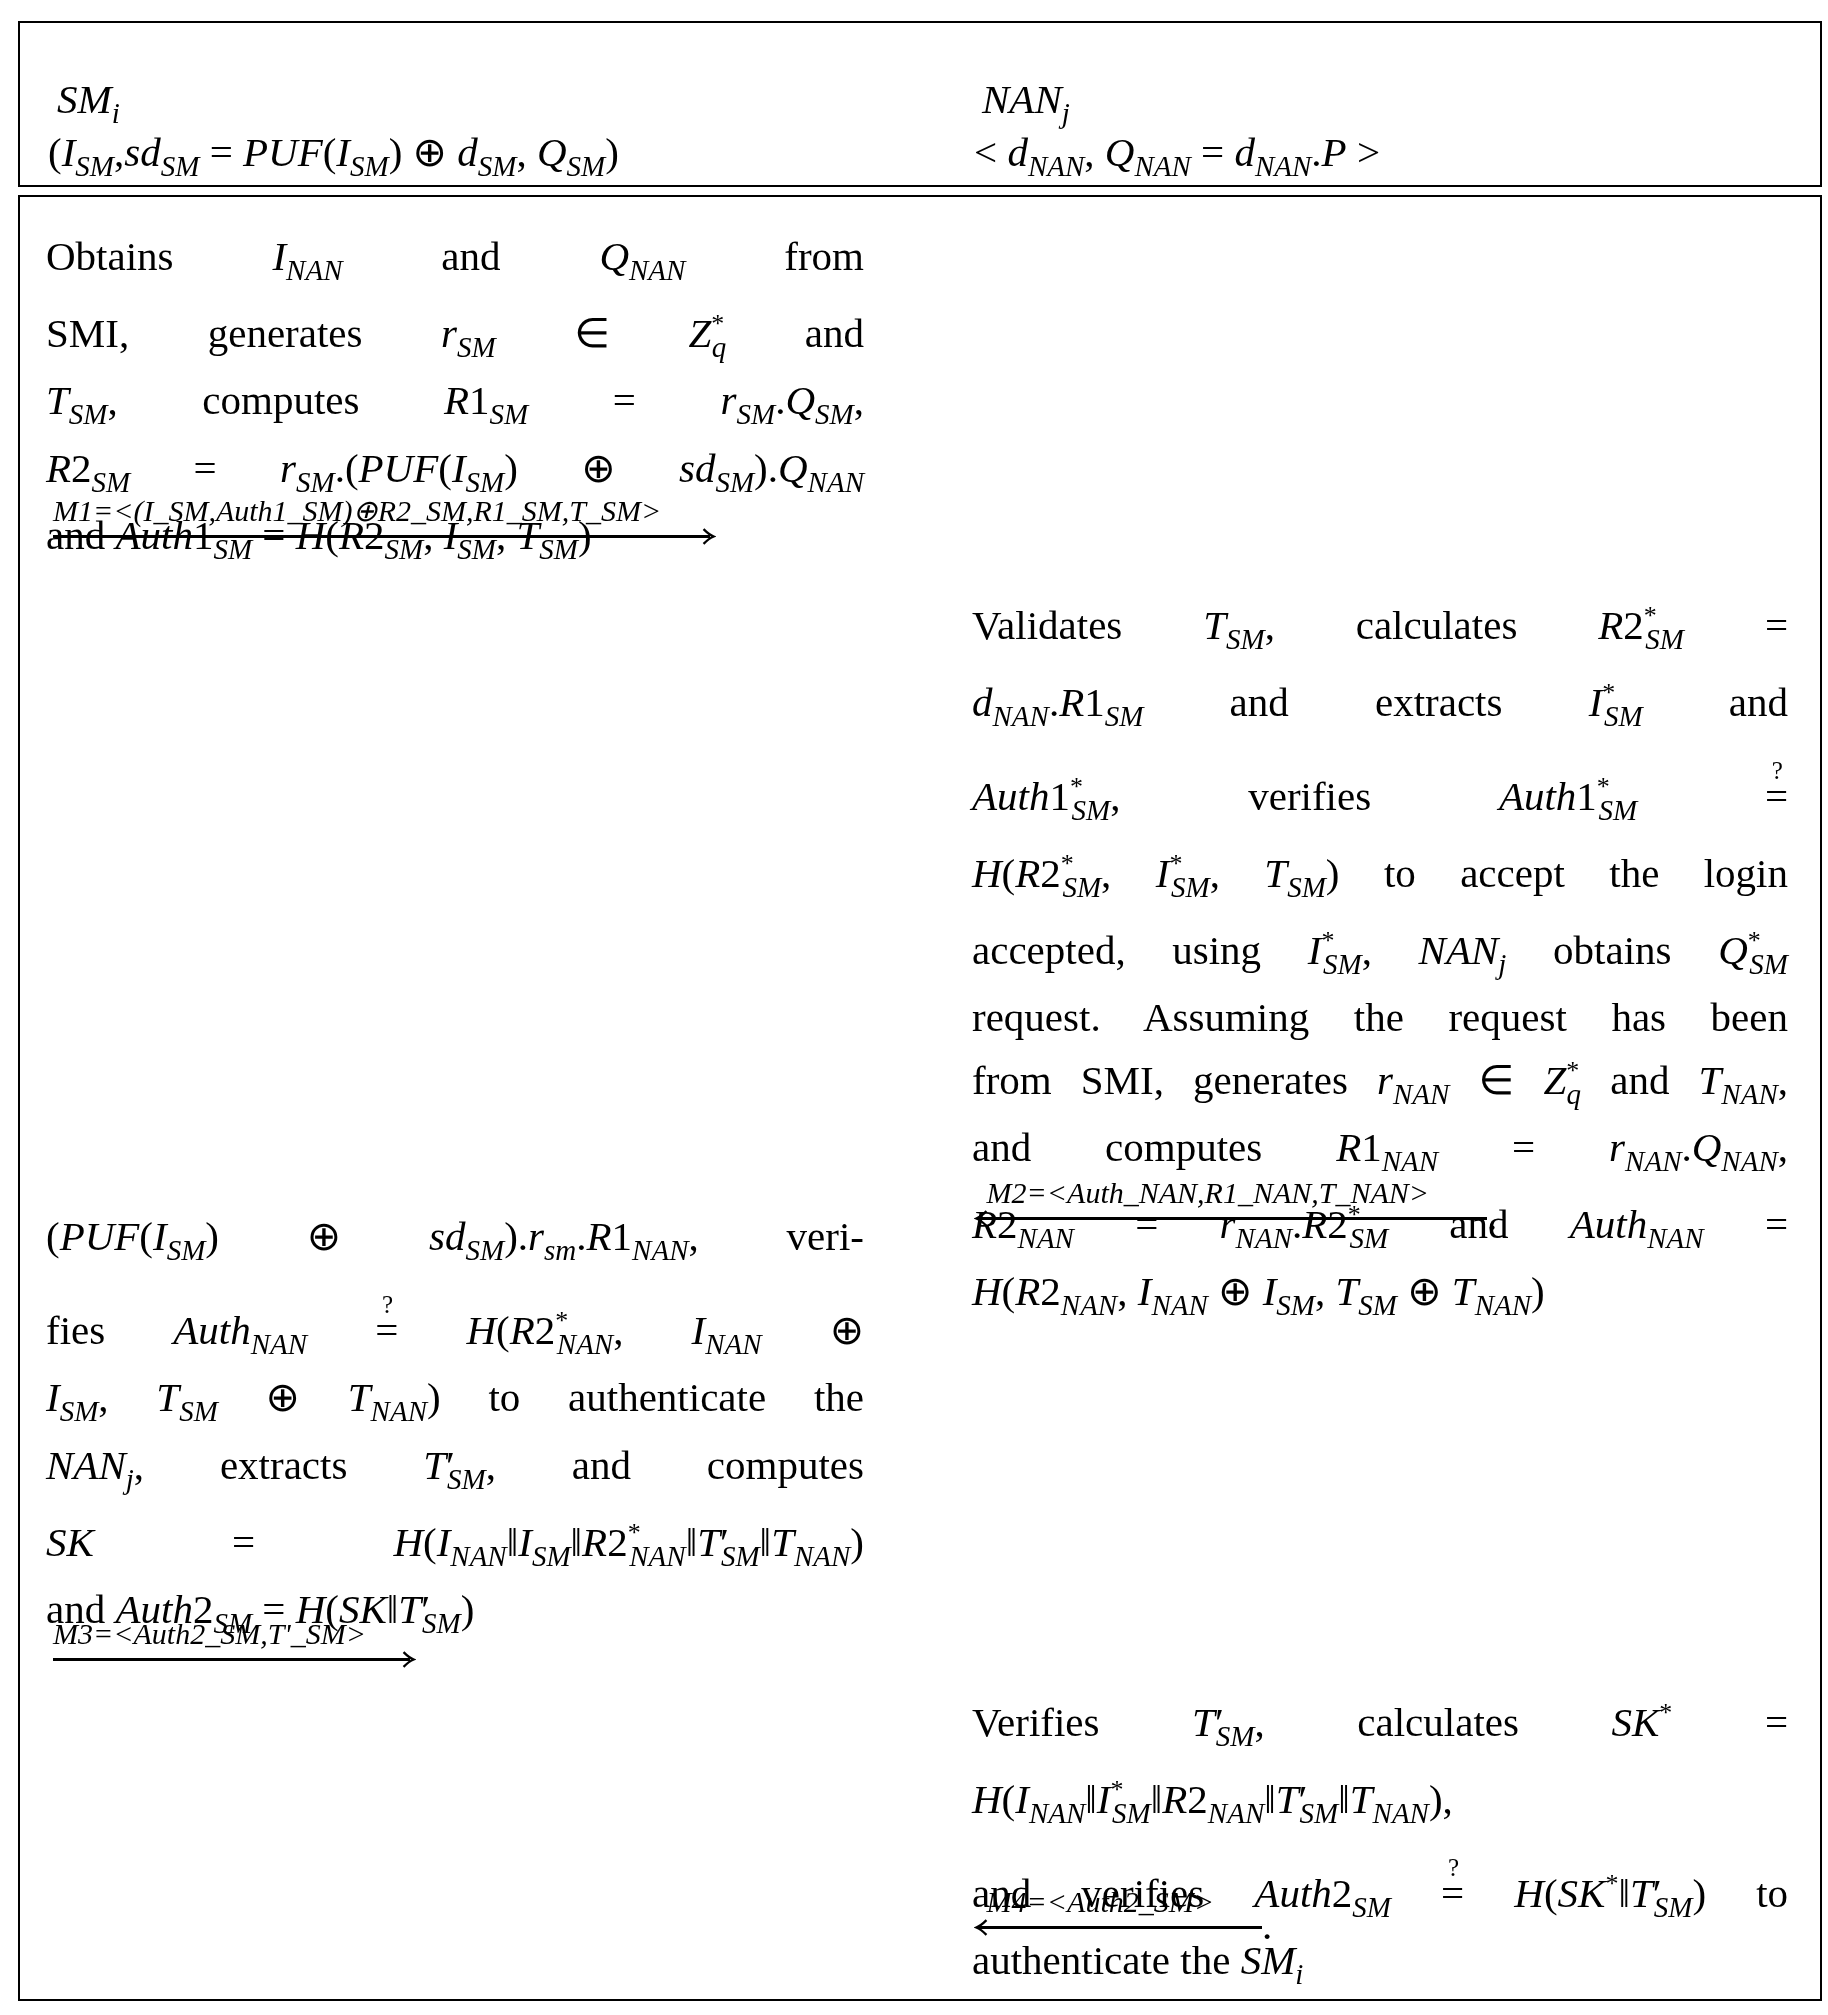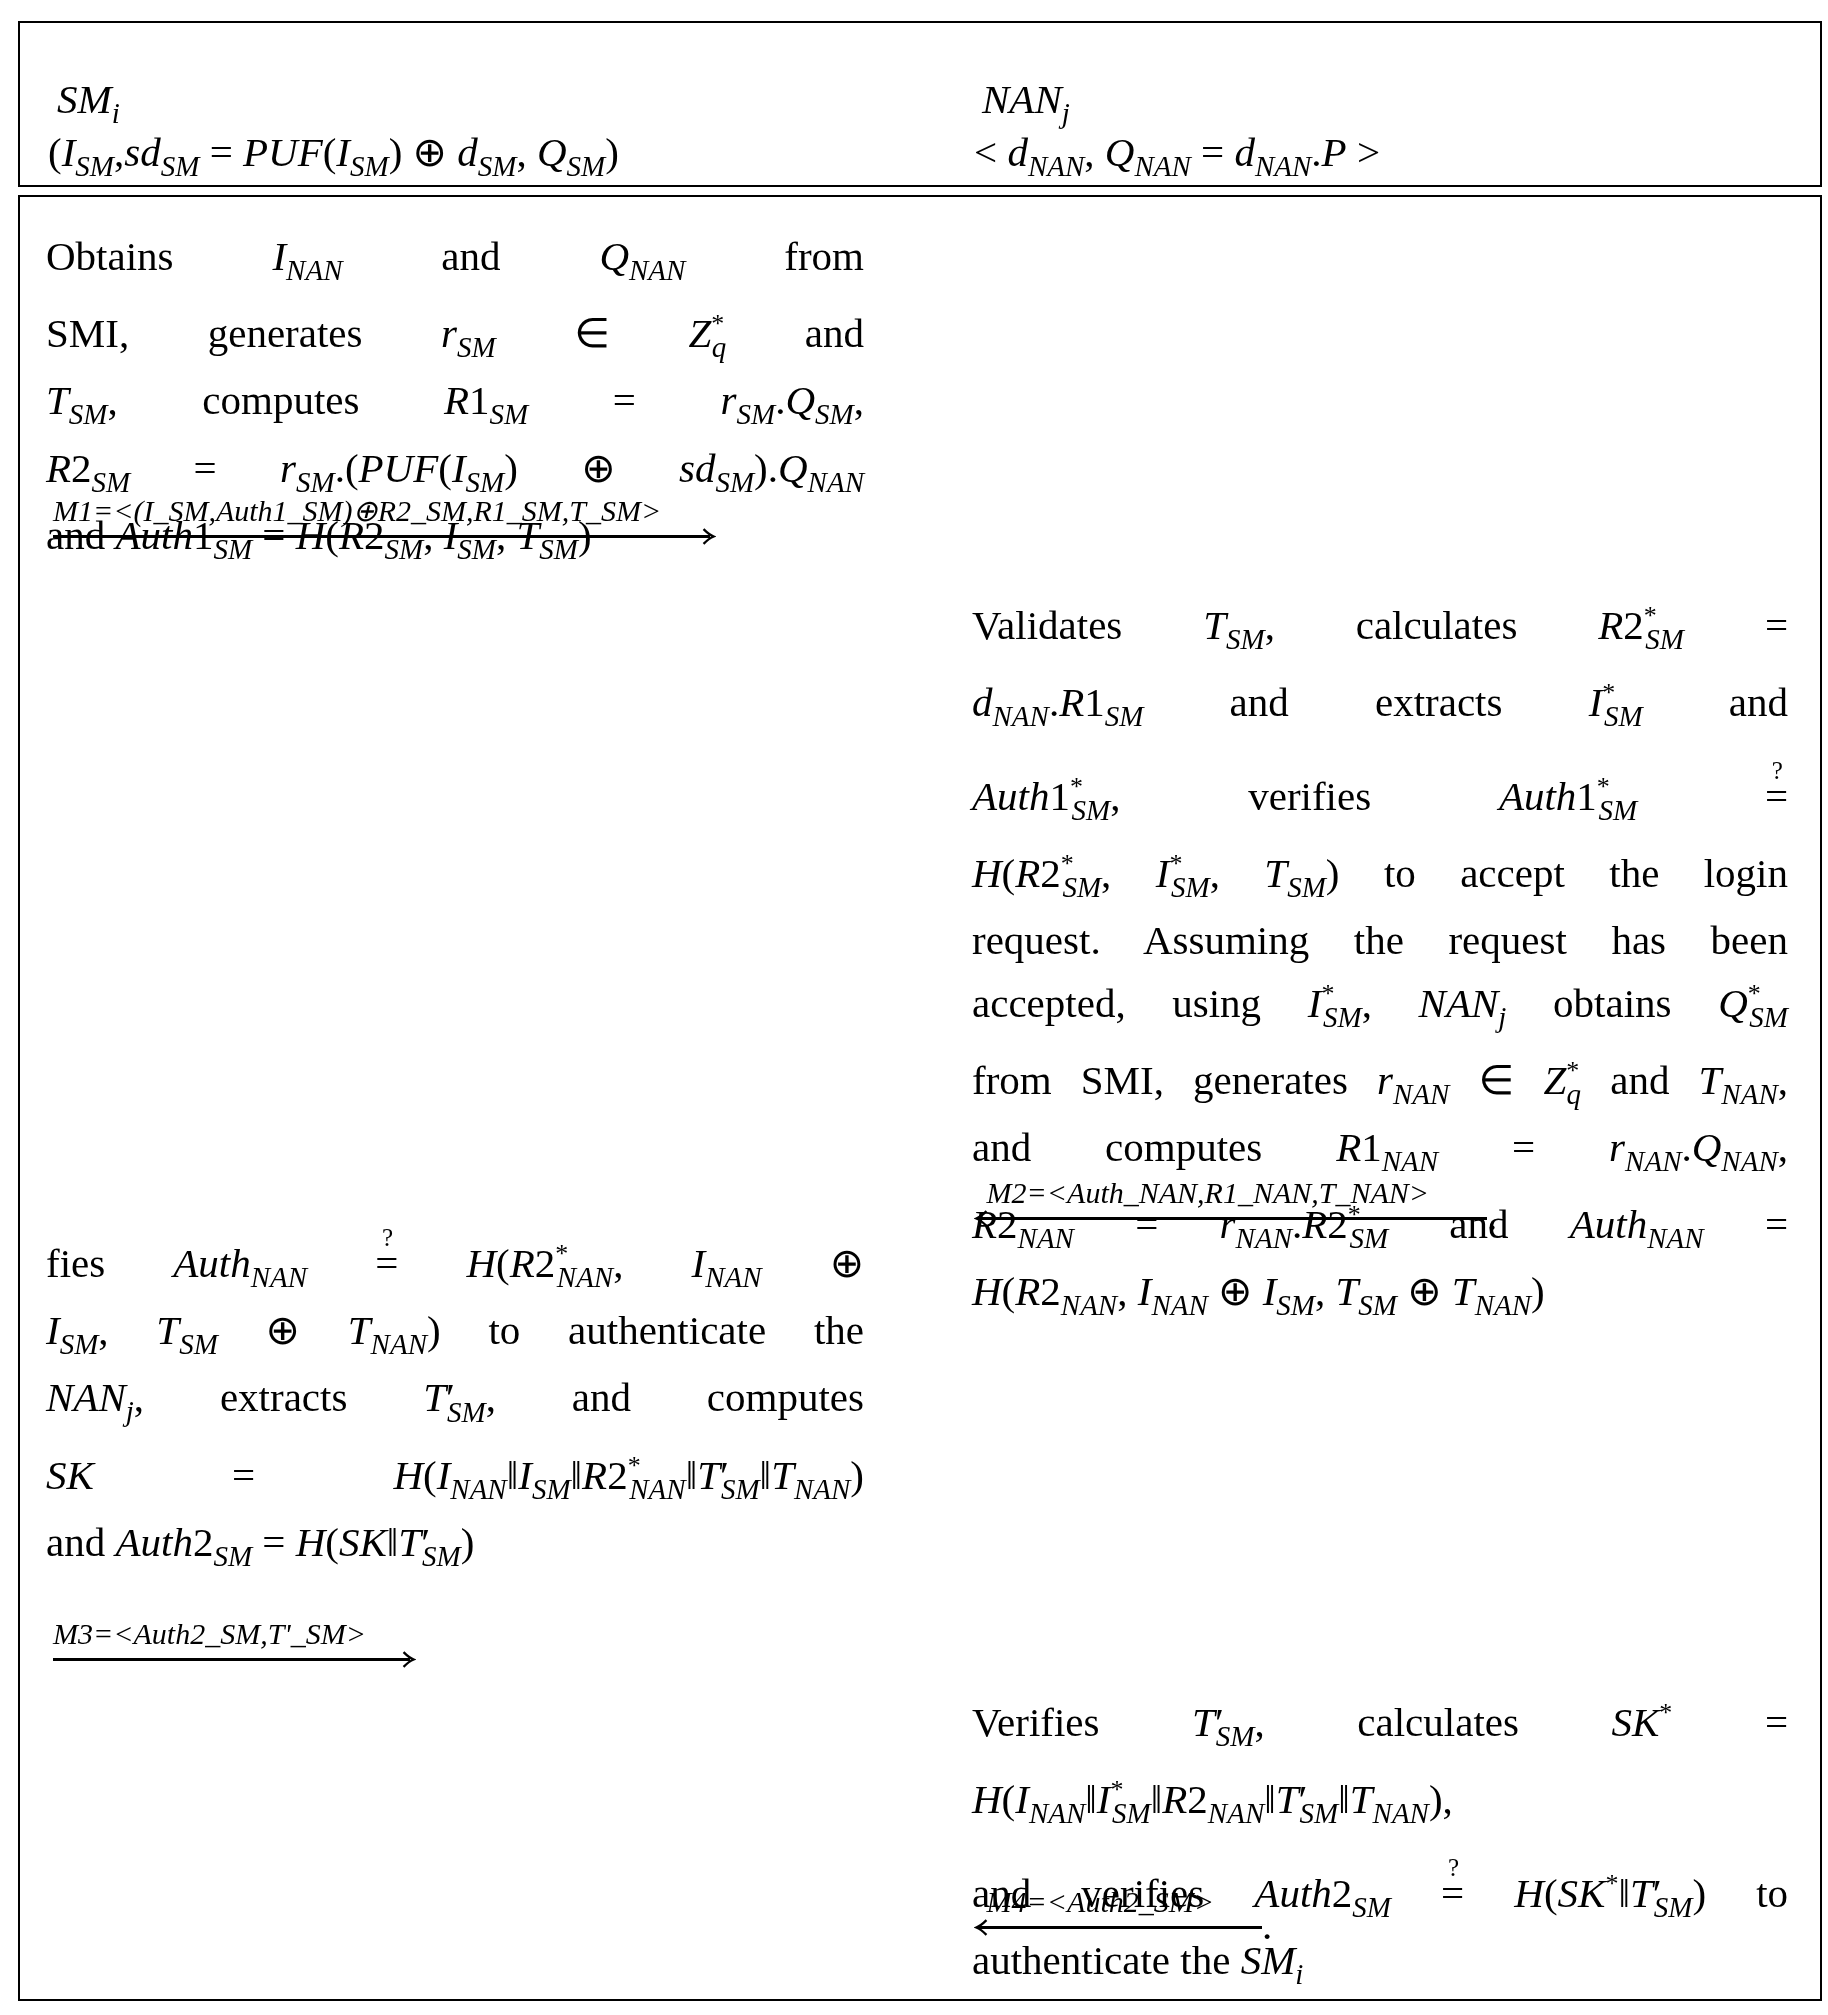--- a/index.html
+++ b/index.html
@@ -57,39 +57,40 @@
         <path d="M8 2 Q18 12 26 15 Q18 18 8 28" fill="none" stroke="#000" stroke-width="4"></path>
       </svg>
   </div>
 </div>
 
 <div class="block" style="left:972px; top:589px; width:816px;">
   <span class="line">Validates <span class="math">T</span><span class="sub">SM</span>, calculates <span class="math">R</span>2<sup style="font-size:26px">*</sup><span class="sub" style="margin-left:-11.4px">SM</span> =</span>
   <span class="line"><span class="math">d</span><span class="sub">NAN</span>.<span class="math">R</span>1<span class="sub">SM</span> and extracts <span class="math">I</span><sup style="font-size:26px">*</sup><span class="sub" style="margin-left:-11.4px">SM</span> and</span>
   <span class="line" style="margin-top:17px"><span class="math">Auth</span>1<sup style="font-size:26px">*</sup><span class="sub" style="margin-left:-11.4px">SM</span>, verifies <span class="math">Auth</span>1<sup style="font-size:26px">*</sup><span class="sub" style="margin-left:-11.4px">SM</span> <span style="position:relative">=<span style="position:absolute; left:6.9px; top:-29px; font-size:25px;">?</span></span></span>
   <span class="line"><span class="math">H</span>(<span class="math">R</span>2<sup style="font-size:26px">*</sup><span class="sub" style="margin-left:-11.4px">SM</span>, <span class="math">I</span><sup style="font-size:26px">*</sup><span class="sub" style="margin-left:-11.4px">SM</span>, <span class="math">T</span><span class="sub">SM</span>) to accept the login</span>
+  <span class="line">accepted, using <span class="math">I</span><sup style="font-size:26px">*</sup><span class="sub" style="margin-left:-11.4px">SM</span>, <span class="math">NAN</span><span class="sub">j</span> obtains <span class="math">Q</span><sup style="font-size:26px">*</sup><span class="sub" style="margin-left:-11.4px">SM</span></span>
   <span class="line">request. Assuming the request has been</span>
-  <span class="line">accepted, using <span class="math">I</span><sup style="font-size:26px">*</sup><span class="sub" style="margin-left:-11.4px">SM</span>, <span class="math">NAN</span><span class="sub">j</span> obtains <span class="math">Q</span><sup style="font-size:26px">*</sup><span class="sub" style="margin-left:-11.4px">SM</span></span>
   <span class="line">from SMI, generates <span class="math">r</span><span class="sub">NAN</span> ∈ <span class="math">Z</span><sup style="font-size:26px">*</sup><span class="sub" style="margin-left:-12.6px">q</span> and <span class="math">T</span><span class="sub">NAN</span>,</span>
   <span class="line">and computes <span class="math">R</span>1<span class="sub">NAN</span> = <span class="math">r</span><span class="sub">NAN</span>.<span class="math">Q</span><span class="sub">NAN</span>,</span>
   <span class="line"><span class="math">R</span>2<span class="sub">NAN</span> = <span class="math">r</span><span class="sub">NAN</span>.<span class="math">R</span>2<sup style="font-size:26px">*</sup><span class="sub" style="margin-left:-11.4px">SM</span> and <span class="math">Auth</span><span class="sub">NAN</span> =</span>
   <span class="line last"><span class="math">H</span>(<span class="math">R</span>2<span class="sub">NAN</span>, <span class="math">I</span><span class="sub">NAN</span> ⊕ <span class="math">I</span><span class="sub">SM</span>, <span class="math">T</span><span class="sub">SM</span> ⊕ <span class="math">T</span><span class="sub">NAN</span>)</span>
 </div>
 <div class="msg" style="left:974px; top:1140px;margin-top:36px;">
   <div class="msg-label" style="padding-left:12.6px;">M2=&lt;Auth_NAN,R1_NAN,T_NAN&gt;</div>
   <div class="arrow" style="width:514px;">
     <svg width="17" height="17" style="left:0;" viewBox="0 0 30 30">
         <path d="M22 2 Q12 12 4 15 Q12 18 22 28" fill="none" stroke="#000" stroke-width="4"></path>
       </svg>
     <div class="shaft" style="left:3.4px; width:510px;"></div>
   </div>
   <div class="dot" style="left:513px; top:16px;">.</div>
 </div>
 
 <div class="block" style="left:46px; top:1210px; width:818px;">
+  <span class="line">(<span class="math">PUF</span>(<span class="math">I</span><span class="sub">SM</span>) ⊕ <span class="math">sd</span><span class="sub">SM</span>).<span class="math">r</span><span class="sub">sm</span>.<span class="math">R</span>1<span class="sub">NAN</span>, veri-</span>
   <span class="line" style="margin-top:17px">fies <span class="math">Auth</span><span class="sub">NAN</span> <span style="position:relative">=<span style="position:absolute; left:6.9px; top:-29px; font-size:25px;">?</span></span> <span class="math">H</span>(<span class="math">R</span>2<sup style="font-size:26px">*</sup><span class="sub" style="margin-left:-11.4px">NAN</span>, <span class="math">I</span><span class="sub">NAN</span> ⊕</span>
   <span class="line"><span class="math">I</span><span class="sub">SM</span>, <span class="math">T</span><span class="sub">SM</span> ⊕ <span class="math">T</span><span class="sub">NAN</span>) to authenticate the</span>
   <span class="line"><span class="math">NAN</span><span class="sub">j</span>, extracts <span class="math">T</span>′<span class="sub" style="margin-left:-8px">SM</span>, and computes</span>
   <span class="line"><span class="math">SK</span> = <span class="math">H</span>(<span class="math">I</span><span class="sub">NAN</span>‖<span class="math">I</span><span class="sub">SM</span>‖<span class="math">R</span>2<sup style="font-size:26px">*</sup><span class="sub" style="margin-left:-11.4px">NAN</span>‖<span class="math">T</span>′<span class="sub" style="margin-left:-8px">SM</span>‖<span class="math">T</span><span class="sub">NAN</span>)</span>
   <span class="line last">and <span class="math">Auth</span>2<span class="sub">SM</span> = <span class="math">H</span>(<span class="math">SK</span>‖<span class="math">T</span>′<span class="sub" style="margin-left:-8px">SM</span>)</span>
 </div>
 <div class="msg" style="left:53px; top:1617px;">
   <div class="msg-label">M3=&lt;Auth2_SM,T'_SM&gt;</div>
   <div class="arrow" style="width:366px;">
     <div class="shaft" style="left:0; width:357px;"></div>

